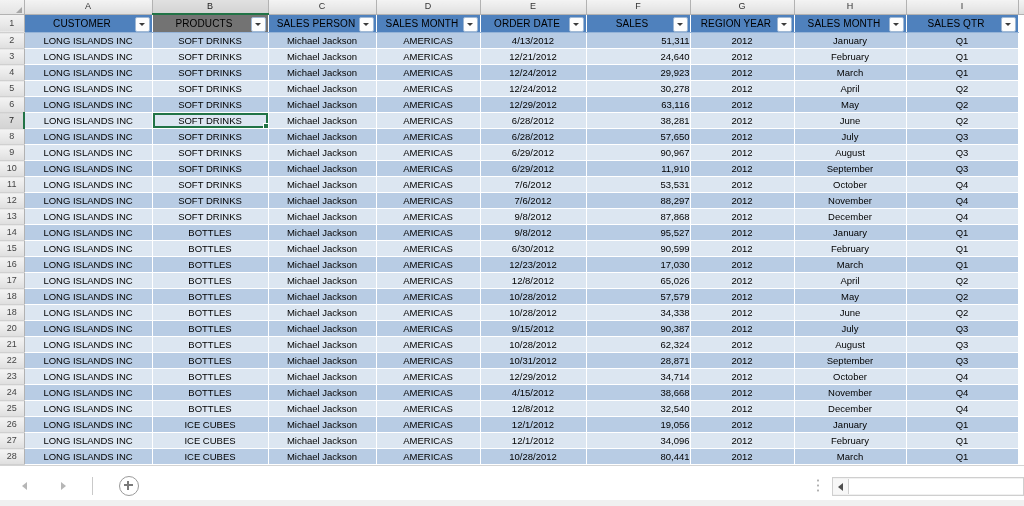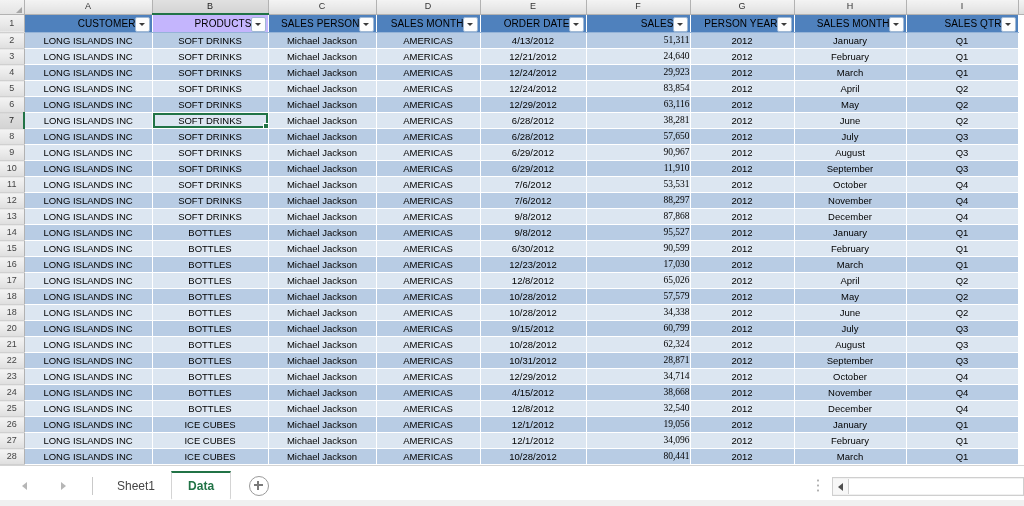--- a/index.html
+++ b/index.html
@@ -103,30 +103,30 @@
   }
 
   
   tr.tbl-header-row { height: 17px; }
   .th {
     height: 17px;
     background: #4f81bd;
     color: #000000;
     font-size: 10px;
     font-weight: bold;
-    text-align: right;
+    text-align: center;
     border-right: 1px solid #ffffff;
     border-bottom: 1px solid #95b3d7;
     position: relative;
     overflow: hidden;
     white-space: nowrap;
     letter-spacing: 0.1px;
   }
   .th.selcol {
-    background: #c4b5fd;
+    background: #737373;
   }
   .th-label {
     display: block;
     line-height: 17px;
     padding: 0 16px 0 4px;
     overflow: hidden;
     text-overflow: clip;
     white-space: nowrap;
   }
   .filter-btn {
@@ -157,21 +157,21 @@
     color: #000000;
     line-height: 15px;
     border-right: 1px solid #ffffff;
     border-bottom: 1px solid #ffffff;
     overflow: hidden;
     white-space: nowrap;
   }
   .band-a { background: #b8cce4; }
   .band-b { background: #dce6f1; }
   .t-center { text-align: center; }
-  .t-right  { text-align: right; padding-right: 18px; font-family: Liberation Serif, serif; }
+  .t-right  { text-align: right; padding-right: 18px; }
 
   .td.selected-cell {
     box-shadow: inset 0 0 0 2px #217346;
     position: relative;
   }
   .fill-handle {
     position: absolute;
     right: -2px; bottom: -2px;
     width: 5px; height: 5px;
     background: #217346;
@@ -373,21 +373,21 @@
             </td>
             <td class="th">
               <span class="th-label">ORDER DATE</span>
               <span class="filter-btn"></span>
             </td>
             <td class="th">
               <span class="th-label">SALES</span>
               <span class="filter-btn"></span>
             </td>
             <td class="th">
-              <span class="th-label">PERSON YEAR</span>
+              <span class="th-label">REGION YEAR</span>
               <span class="filter-btn"></span>
             </td>
             <td class="th">
               <span class="th-label">SALES MONTH</span>
               <span class="filter-btn"></span>
             </td>
             <td class="th">
               <span class="th-label">SALES QTR</span>
               <span class="filter-btn"></span>
             </td>
@@ -432,21 +432,21 @@
             <td class="td band-a t-center"><span>Q1</span></td>
             <td class="pad-col"></td>
           </tr>
           <tr class="data-row">
             <td class="rowhdr">5</td>
             <td class="td band-b t-center"><span>LONG ISLANDS INC</span></td>
             <td class="td band-b t-center"><span>SOFT DRINKS</span></td>
             <td class="td band-b t-center"><span>Michael Jackson</span></td>
             <td class="td band-b t-center"><span>AMERICAS</span></td>
             <td class="td band-b t-center"><span>12/24/2012</span></td>
-            <td class="td band-b t-right"><span>83,854</span></td>
+            <td class="td band-b t-right"><span>30,278</span></td>
             <td class="td band-b t-center"><span>2012</span></td>
             <td class="td band-b t-center"><span>April</span></td>
             <td class="td band-b t-center"><span>Q2</span></td>
             <td class="pad-col"></td>
           </tr>
           <tr class="data-row">
             <td class="rowhdr">6</td>
             <td class="td band-a t-center"><span>LONG ISLANDS INC</span></td>
             <td class="td band-a t-center"><span>SOFT DRINKS</span></td>
             <td class="td band-a t-center"><span>Michael Jackson</span></td>
@@ -627,21 +627,21 @@
             <td class="td band-b t-center"><span>Q2</span></td>
             <td class="pad-col"></td>
           </tr>
           <tr class="data-row">
             <td class="rowhdr">20</td>
             <td class="td band-a t-center"><span>LONG ISLANDS INC</span></td>
             <td class="td band-a t-center"><span>BOTTLES</span></td>
             <td class="td band-a t-center"><span>Michael Jackson</span></td>
             <td class="td band-a t-center"><span>AMERICAS</span></td>
             <td class="td band-a t-center"><span>9/15/2012</span></td>
-            <td class="td band-a t-right"><span>60,799</span></td>
+            <td class="td band-a t-right"><span>90,387</span></td>
             <td class="td band-a t-center"><span>2012</span></td>
             <td class="td band-a t-center"><span>July</span></td>
             <td class="td band-a t-center"><span>Q3</span></td>
             <td class="pad-col"></td>
           </tr>
           <tr class="data-row">
             <td class="rowhdr">21</td>
             <td class="td band-b t-center"><span>LONG ISLANDS INC</span></td>
             <td class="td band-b t-center"><span>BOTTLES</span></td>
             <td class="td band-b t-center"><span>Michael Jackson</span></td>
@@ -760,24 +760,20 @@
         </tbody>
     </table>
   </div>
 
   <div id="bottom-bar">
     <div class="nav-arrows">
       <div class="nav-arrow left"></div>
       <div class="nav-arrow right"></div>
     </div>
     <div class="tab-divider"></div>
-    <div class="sheet-tabs" id="sheet-tabs">
-        <div class="sheet-tab">Sheet1</div>
-        <div class="sheet-tab active">Data</div>
-      </div>
     <div class="add-sheet"></div>
 
     <div class="hscroll-zone">
       <div class="grip"></div>
       <div class="hscroll">
         <div class="hscroll-arrow"></div>
         <div class="hscroll-track"></div>
       </div>
     </div>
     <div class="bottom-edge"></div>

